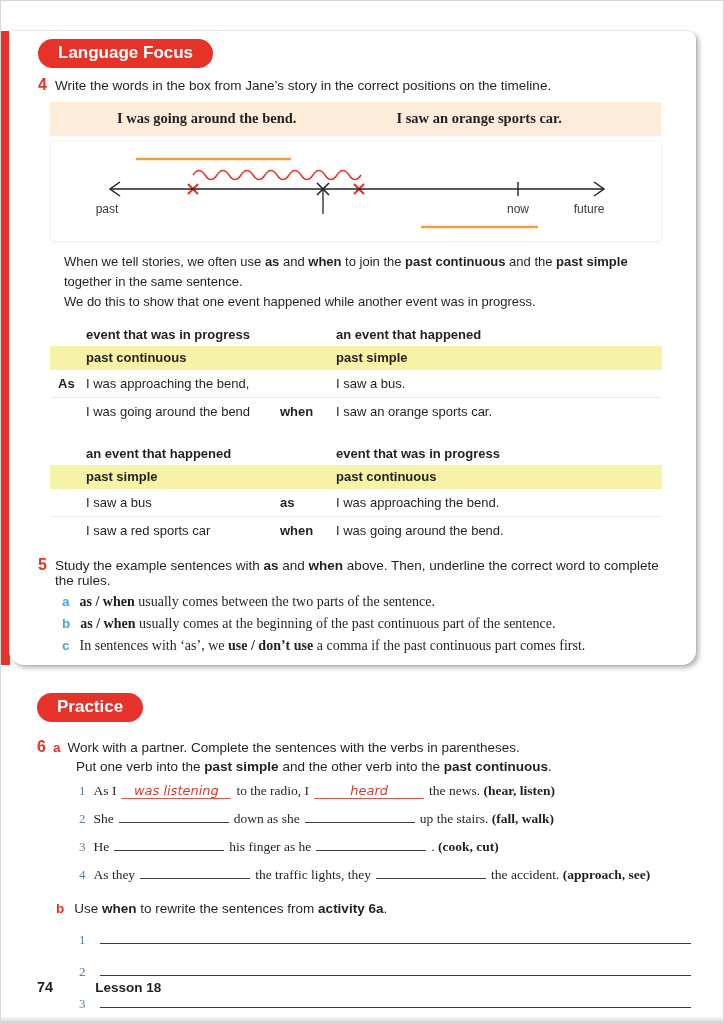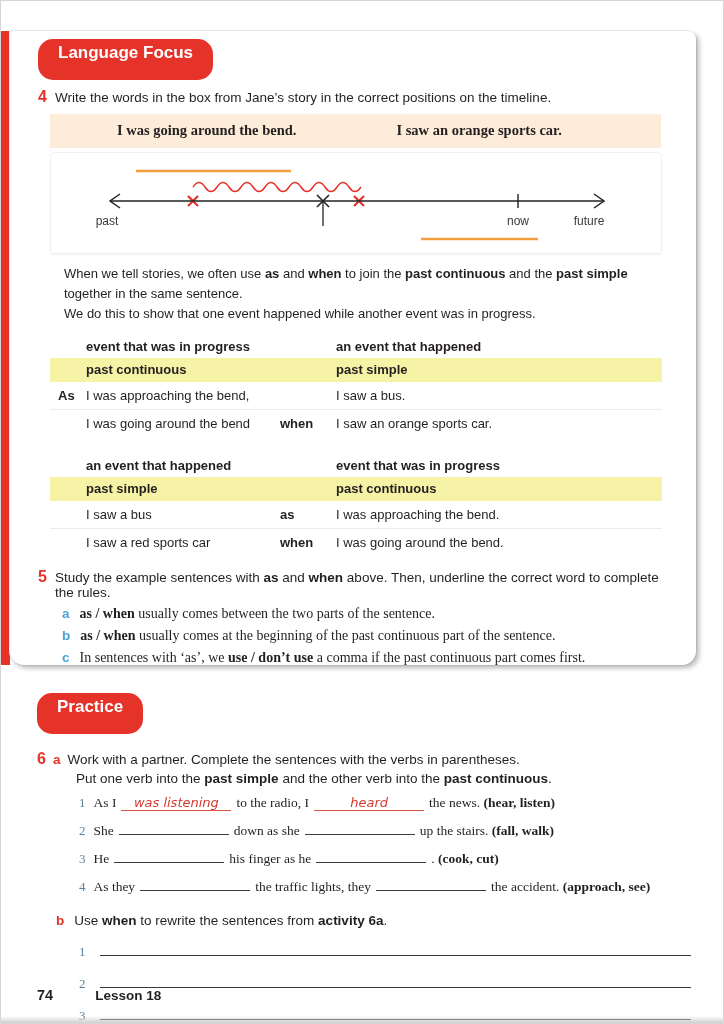--- a/index.html
+++ b/index.html
@@ -15,21 +15,21 @@
   }
   .red-strip{ position:absolute; left:0; top:30px; width:9px; height:634px; background:var(--red); }
   .panel{
     position:relative; margin:30px 0 0 9px; width:686px; height:634px; background:#fff;
     border-radius:0 8px 14px 14px;
     box-shadow:3px 3px 5px rgba(0,0,0,.28), 0 0 0 1px #ededed;
     padding-top:8px; overflow:hidden;
   }
   .badge{
     display:inline-block; background:var(--red); color:#fff; font-weight:bold;
-    font-size:17px; padding:4px 20px 17px; border-radius:15px;
+    font-size:17px; padding:4px 20px 5px; border-radius:15px;
   }
   .lf-badge{ margin-left:28px; }
   .pr-badge{ margin:28px 0 0 36px; }
   .ex-line{ display:flex; align-items:baseline; gap:8px; font-size:13.5px; }
   .ex4-line{ margin:8px 24px 0 28px; }
   .ex-num{ color:var(--red); font-weight:bold; font-size:16px; }
   .wordbox{
     margin:8px 0 0 40px; width:611px; background:var(--peach);
     padding:8px 0 9px; display:flex;
   }
@@ -70,21 +70,21 @@
     display:inline-block; width:110px; border-bottom:1.2px solid #3a3a3a; text-align:center;
     margin:0 5px; height:15px; vertical-align:baseline;
     font-family:"DejaVu Sans",sans-serif; font-style:italic; font-size:13px; color:#d43a2e; line-height:1;
   }
   .red-ul{ border-bottom-color:#e0564a; }
   .ex6b-head{ margin:18px 24px 0 55px; display:flex; align-items:baseline; gap:10px; font-size:13.5px; }
   .blines{ margin:4px 32px 0 78px; }
   .bline{ display:flex; align-items:baseline; margin-top:14px; }
   .bline .line{ flex:1; border-bottom:1px solid #3a3a3a; height:14px; margin-left:6px; }
   .bline .qnum{ font-family:"Liberation Serif",serif; }
-  .footer{ position:absolute; left:36px; bottom:20px; display:flex; gap:26px; align-items:baseline; }
+  .footer{ position:absolute; left:36px; bottom:28px; display:flex; gap:26px; align-items:baseline; }
   .footer .pg{ font-weight:bold; font-size:14.5px; }
   .footer .ls{ font-weight:bold; font-size:13.5px;margin-left:16px; }
   .page-edge{ position:absolute; bottom:0; left:0; right:0; height:7px;
               background:linear-gradient(to bottom, rgba(255,255,255,0), #cfcfcf); }
 </style>
 </head>
 <body>
 
 <div class="page">
   <div class="red-strip"></div>

